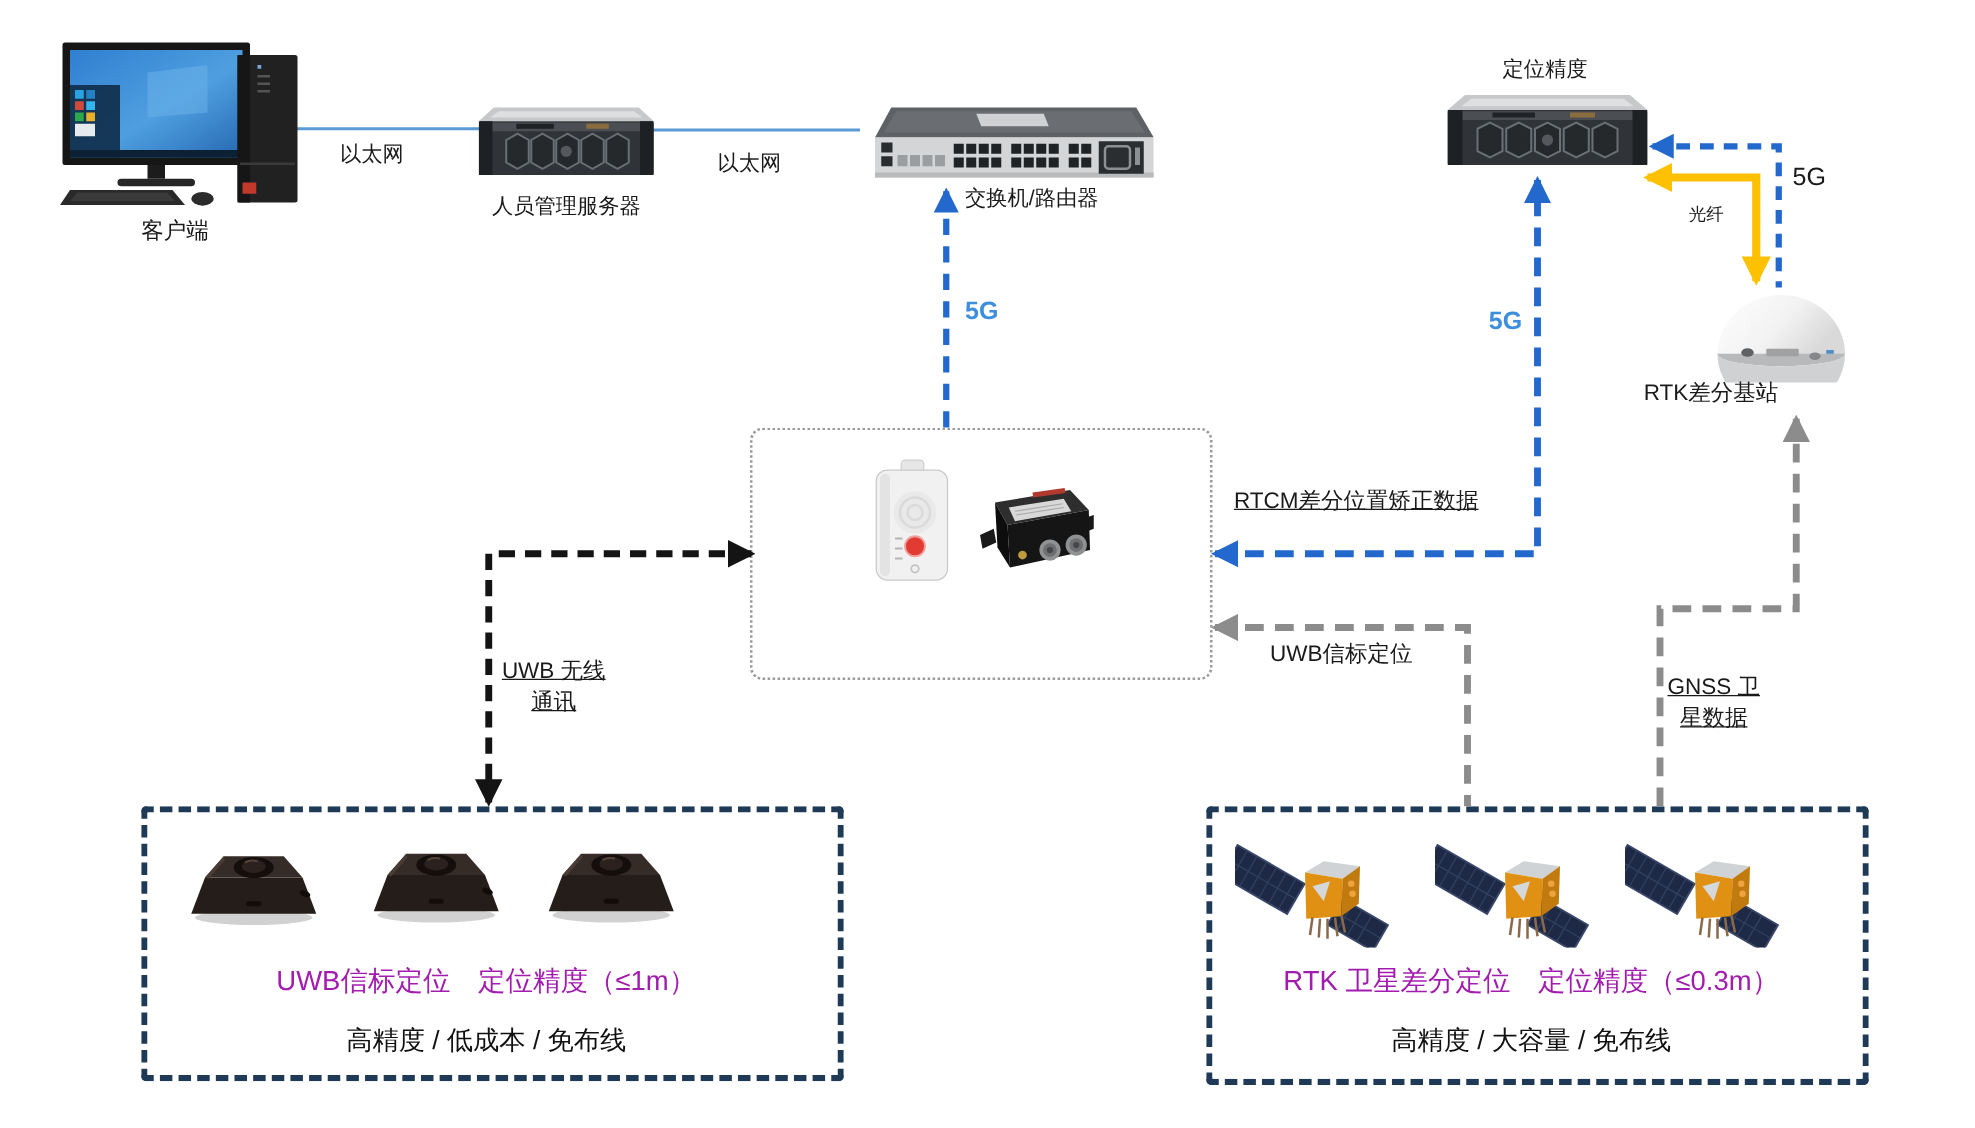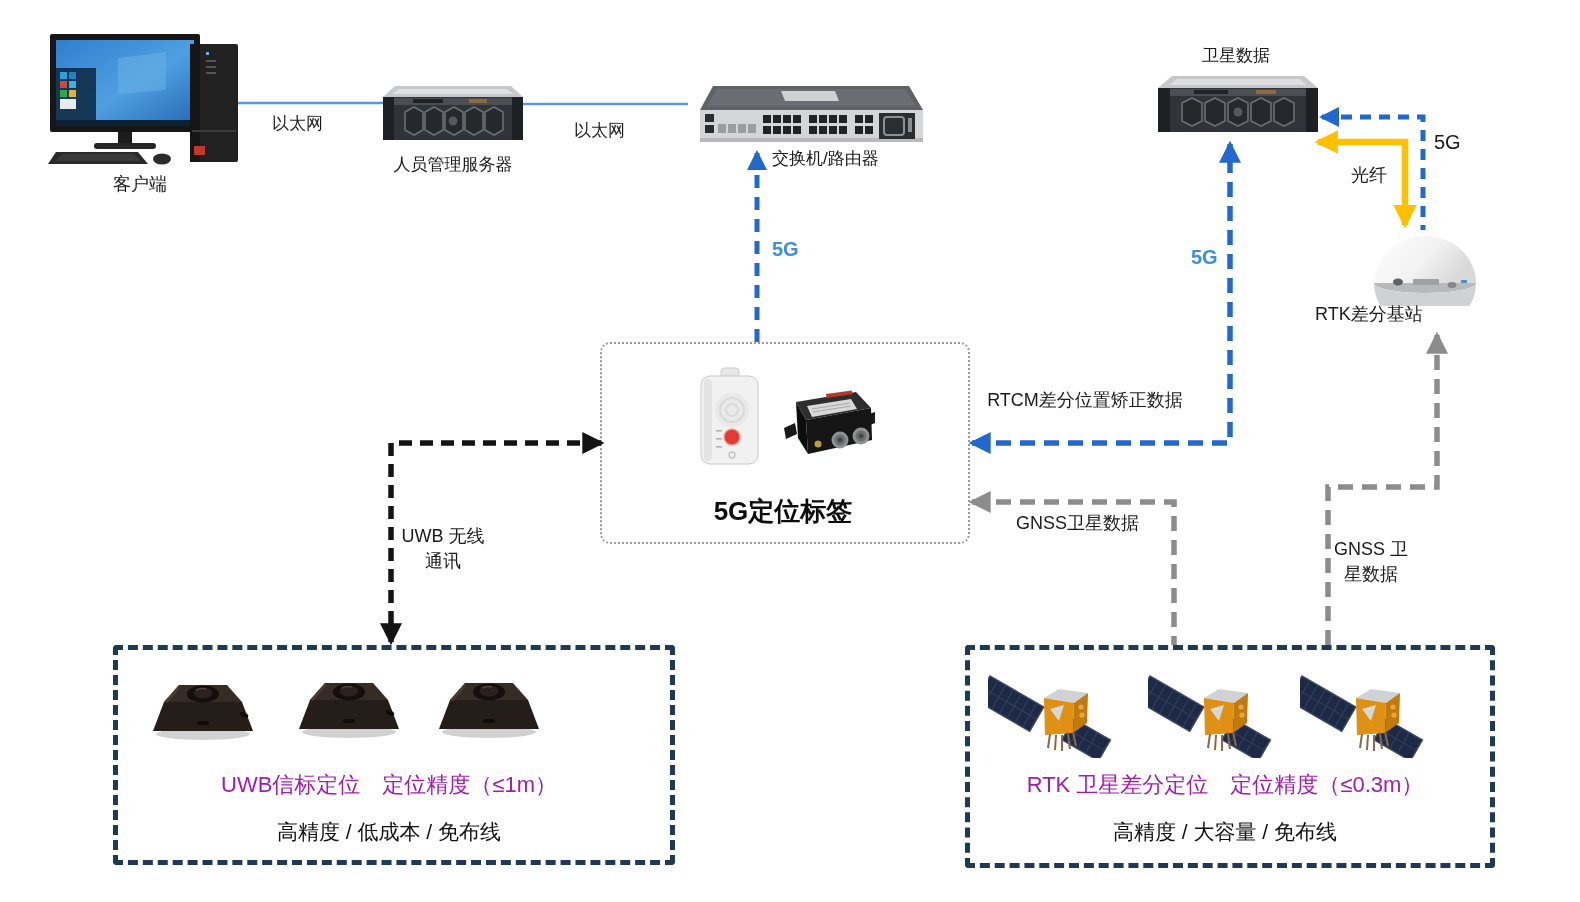--- a/index.html
+++ b/index.html
@@ -4,21 +4,21 @@
 <style>
   html,body{margin:0;padding:0;background:#fff;}
   #canvas{
     position:relative;width:1580px;height:902px;background:#fff;overflow:hidden;
     font-family:"Liberation Sans","DejaVu Sans",sans-serif;color:#1a1a1a;
   }
   .abs{position:absolute;}
   .lbl{position:absolute;white-space:nowrap;font-size:17px;color:#1a1a1a;}
   .lbl-center{text-align:center;}
   .blue-lbl{color:#3e8ede;font-weight:bold;font-size:20px;}
-  .wrap{white-space:normal;}
+  .wrap{white-space:normal;text-decoration:underline;}
   
   .navy-box{position:absolute;border:5px dashed #1e3a56;border-radius:4px;background:transparent;}
   .tag-box{position:absolute;border:2px dotted #9a9a9a;border-radius:10px;background:transparent;}
   .box-caption1{position:absolute;width:100%;text-align:center;font-size:22px;color:#a21caf;}
   .box-caption2{position:absolute;width:100%;text-align:center;font-size:21px;color:#111;margin-top:10px;}
   .tag-title{position:absolute;width:100%;text-align:center;font-size:26px;font-weight:bold;color:#0d0d0d;}
   svg{display:block;}
 </style>
 </head>
 <body>
@@ -366,37 +366,34 @@
         <line x1="68" y1="73" x2="67" y2="88"></line>
         <line x1="74" y1="73" x2="74" y2="89"></line>
         <line x1="80" y1="72" x2="82" y2="87"></line>
         <line x1="85" y1="70" x2="88" y2="84"></line>
     </g>
   </svg>
 
   <div class="lbl lbl-center" style="left:75px;top:172px;width:130px;font-size:18px;">客户端</div>
   <div class="lbl lbl-center" style="left:383px;top:153px;width:140px;">人员管理服务器</div>
   <div class="lbl" style="left:772px;top:147px;">交换机/路由器</div>
-  <div class="lbl" style="left:1202px;top:44px;">卫星数据</div>
+  <div class="lbl" style="left:1202px;top:44px;">定位精度</div>
   <div class="lbl" style="left:1315px;top:302px;font-size:18px;">RTK差分基站</div>
 
   <div class="lbl" style="left:272px;top:112px;">以太网</div>
   <div class="lbl" style="left:574px;top:119px;">以太网</div>
   <div class="lbl blue-lbl" style="left:772px;top:238px;">5G</div>
   <div class="lbl blue-lbl" style="left:1191px;top:246px;">5G</div>
   <div class="lbl" style="left:1434px;top:131px;font-size:20px;">5G</div>
-  <div class="lbl" style="left:1351px;top:163px;font-size:18px;text-align:center;">光纤</div>
+  <div class="lbl" style="left:1351px;top:163px;font-size:14px;text-align:center;">光纤</div>
   <div class="lbl wrap lbl-center" style="left:399px;top:524px;width:88px;font-size:18px;line-height:25px;">UWB 无线通讯</div>
   <div class="lbl wrap lbl-center" style="left:980px;top:388px;width:210px;font-size:18px;line-height:24px;">RTCM差分位置矫正数据</div>
-  <div class="lbl" style="left:1016px;top:511px;font-size:18px;">GNSS卫星数据</div>
+  <div class="lbl" style="left:1016px;top:511px;font-size:18px;">UWB信标定位</div>
   <div class="lbl wrap lbl-center" style="left:1331px;top:537px;width:80px;font-size:18px;line-height:25px;">GNSS 卫星数据</div>
 
-  <div class="abs" style="left:600px;top:494px;width:366px;">
-    <div class="tag-title" style="position:static;">5G定位标签</div>
-  </div>
   <div class="abs" style="left:113px;top:0;width:552px;">
     <div class="box-caption1" style="top:770px;">UWB信标定位　定位精度（≤1m）</div>
     <div class="box-caption2" style="top:808px;">高精度 / 低成本 / 免布线</div>
   </div>
   <div class="abs" style="left:965px;top:0;width:520px;">
     <div class="box-caption1" style="top:770px;">RTK 卫星差分定位　定位精度（≤0.3m）</div>
     <div class="box-caption2" style="top:808px;">高精度 / 大容量 / 免布线</div>
   </div>
 
 </div>

